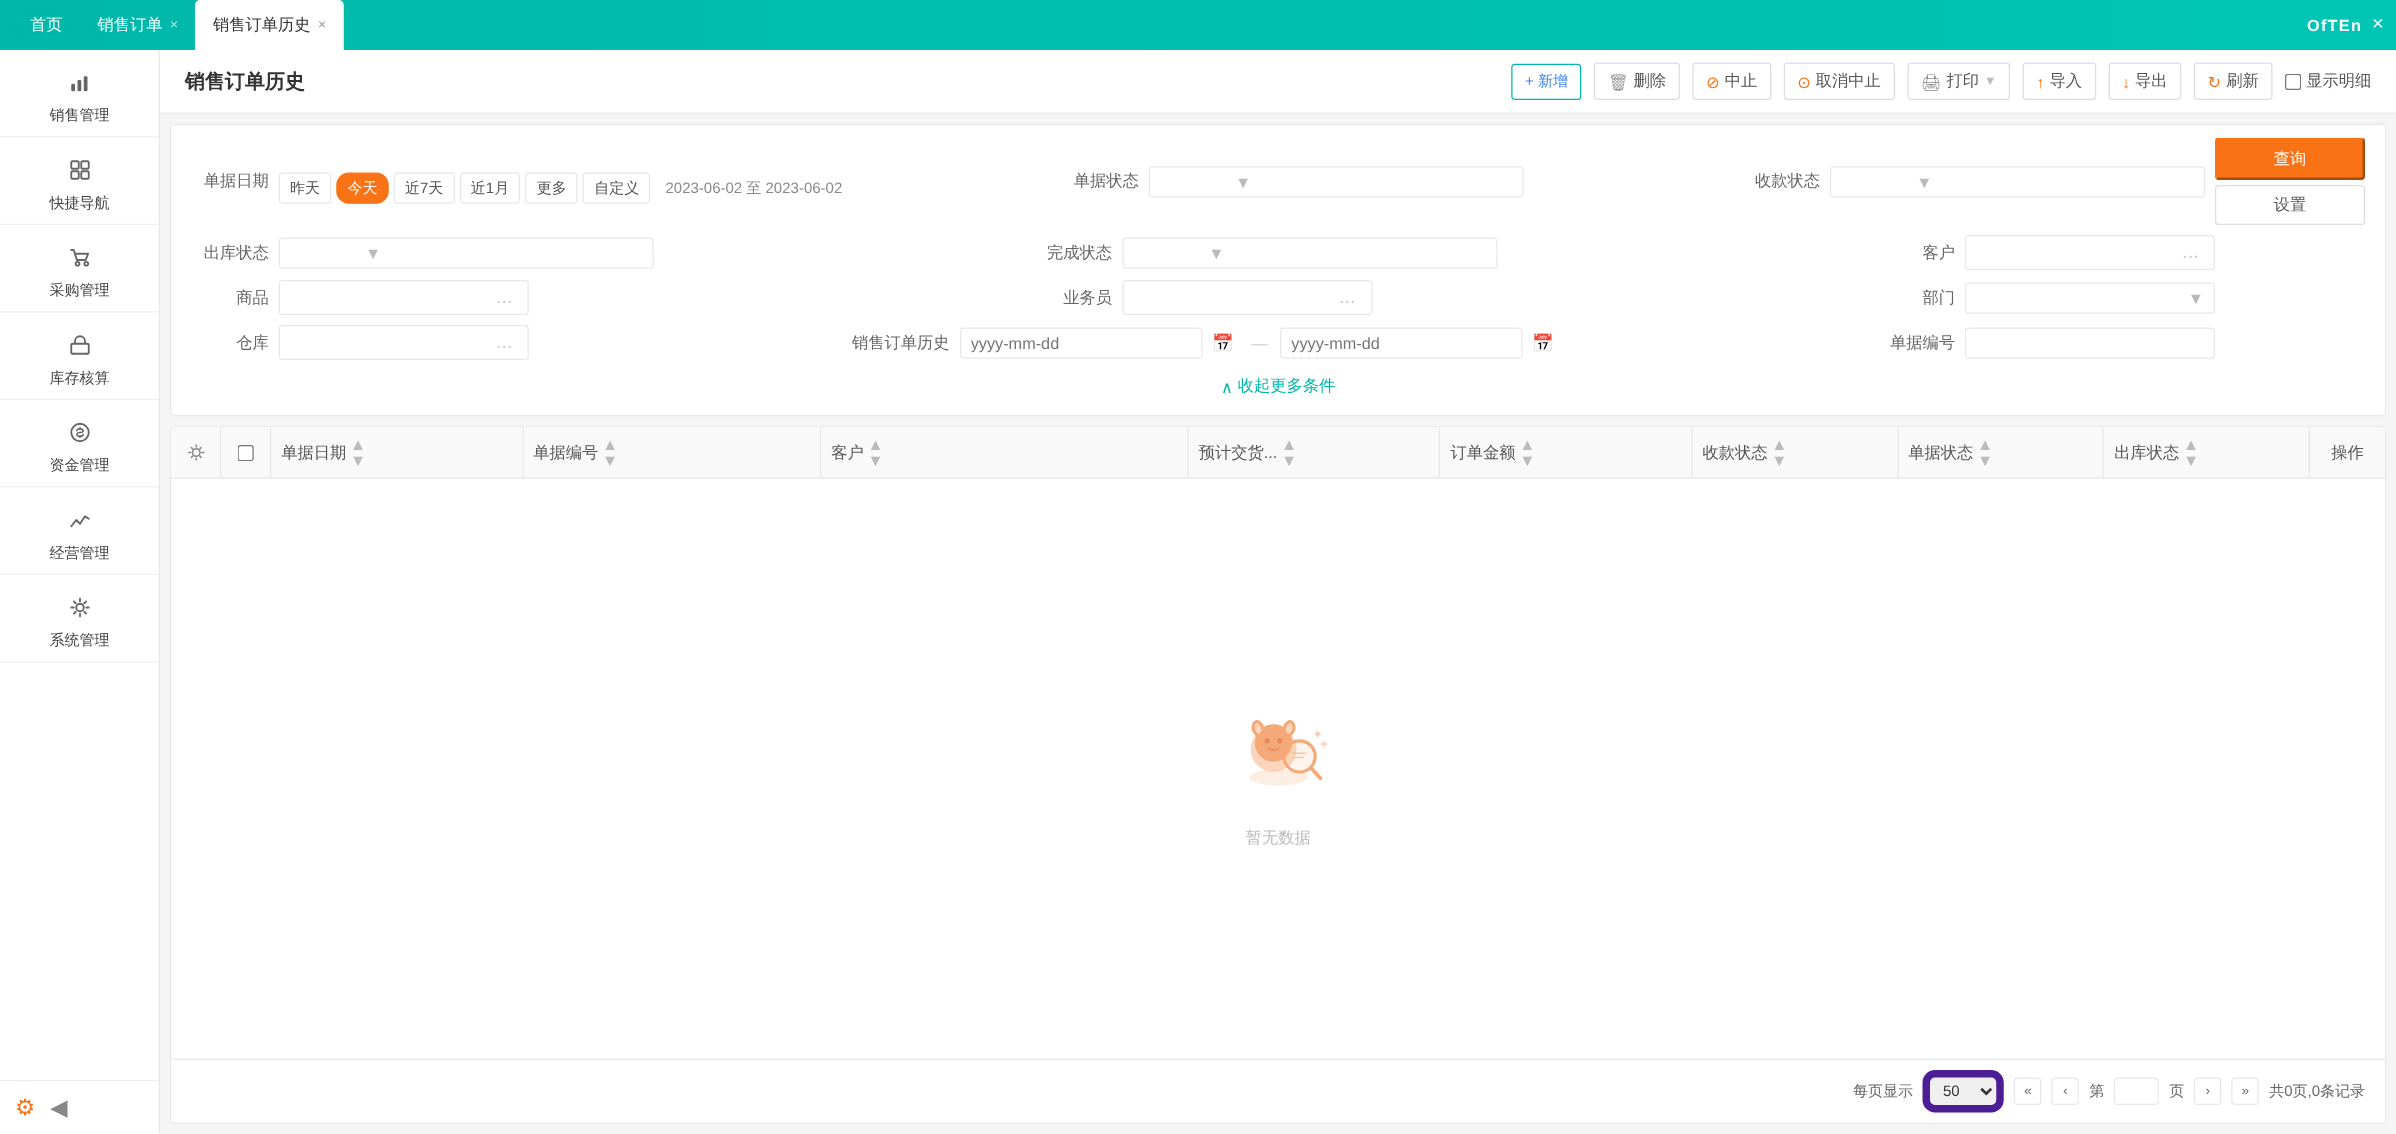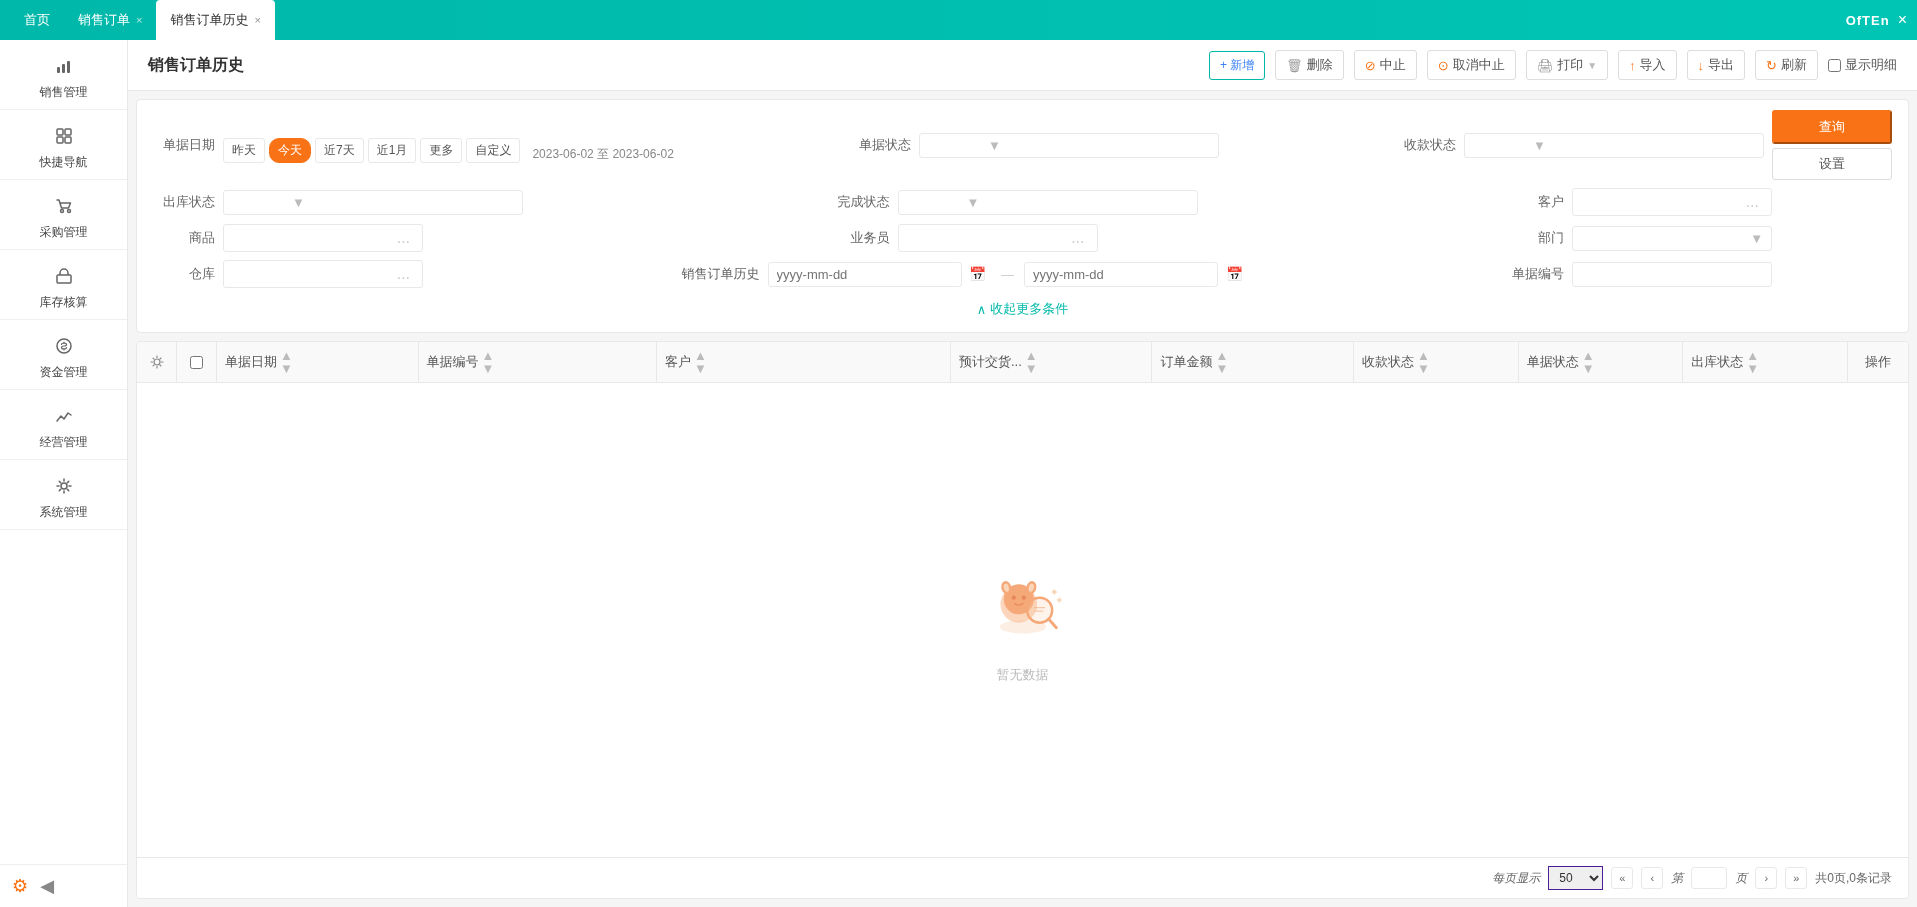--- a/index.html
+++ b/index.html
@@ -187,21 +187,21 @@
     .filter-label {
       width: 70px;
       color: #666;
       font-size: 13px;
       flex-shrink: 0;
       text-align: right;
       padding-right: 8px;
     }
     .filter-date-group {
       display: flex;
-      align-items: flex-end;
+      align-items: center;
       gap: 0;
       flex: 0 0 auto;
       margin-top: 10px;
     }
     .date-btn {
       padding: 3px 8px;
       border: 1px solid #e8e8e8;
       border-radius: 3px;
       cursor: pointer;
       color: #555;
@@ -339,24 +339,24 @@
     .table-footer {
       display: flex;
       align-items: center;
       justify-content: flex-end;
       padding: 8px 16px;
       border-top: 1px solid #e8e8e8;
       gap: 8px;
       flex-shrink: 0;
       background: #fff;
     }
-    .footer-label { color: #666; font-size: 12px; font-style: italic; }
+    .footer-label { color: #666; font-size: 12px; }
     .footer-select {
-      border: 1px solid #4c1d95;
-      border-radius: 0;
+      border: 6px solid #4c1d95;
+      border-radius: 10px;
       padding: 3px 6px;
       font-size: 12px;
       color: #333;
     }
     .footer-nav-btn {
       width: 22px;
       height: 22px;
       display: flex;
       align-items: center;
       justify-content: center;

